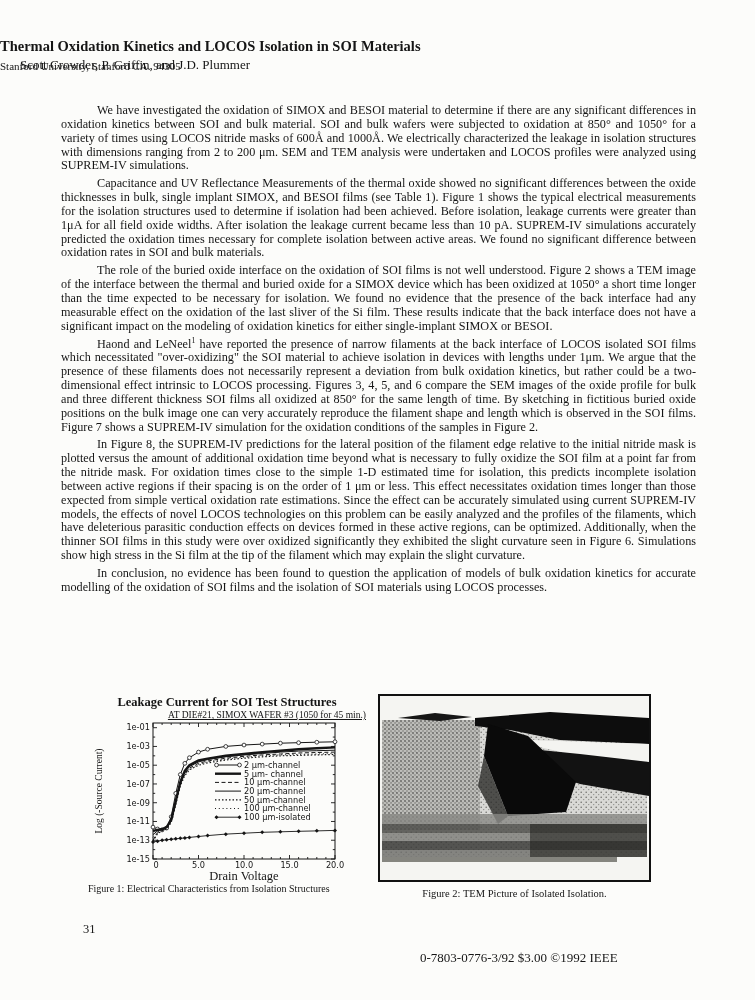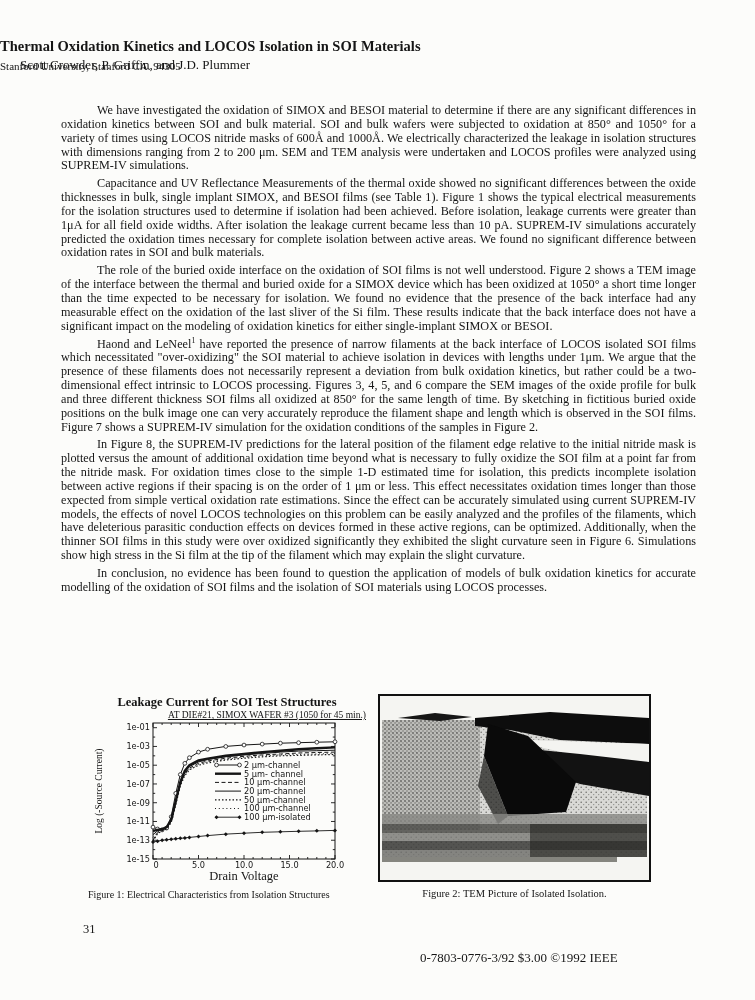--- a/index.html
+++ b/index.html
@@ -18,21 +18,21 @@
     position:absolute;top:100px;left:57px;width:643px;
     font-size:12.2px;line-height:13.85px;text-align:justify;
   }
   #body-text p{margin:4px;text-indent:36px;}
   #body-text sup{font-size:8px;line-height:0;}
   
   #figure1{position:absolute;left:88px;top:695px;width:278px;}
   #fig1-title{font-size:12.5px;font-weight:bold;text-align:center;margin:0;}
   #fig1-subtitle{font-size:9.5px;text-align:right;text-decoration:underline;margin:0;}
   #chart-svg{display:block;}
-  #fig1-caption{font-size:10px;margin-top:6px;white-space:nowrap;}
+  #fig1-caption{font-size:10px;margin-top:0;white-space:nowrap;}
   
   #figure2{position:absolute;left:378px;top:694px;width:273px;height:188px;border:2px solid #111;background:#f6f6f4;box-sizing:border-box;}
   #figure2 svg{display:block;}
   #fig2-caption{position:absolute;left:378px;top:888px;width:273px;font-size:10.5px;text-align:center;}
   
   #page-number{position:absolute;left:83px;top:922px;font-size:12.5px;}
   #copyright{position:absolute;left:420px;top:922px;font-size:13px;margin-top:28px;}
   text{fill:#151515;}
 </style>
 </head>

